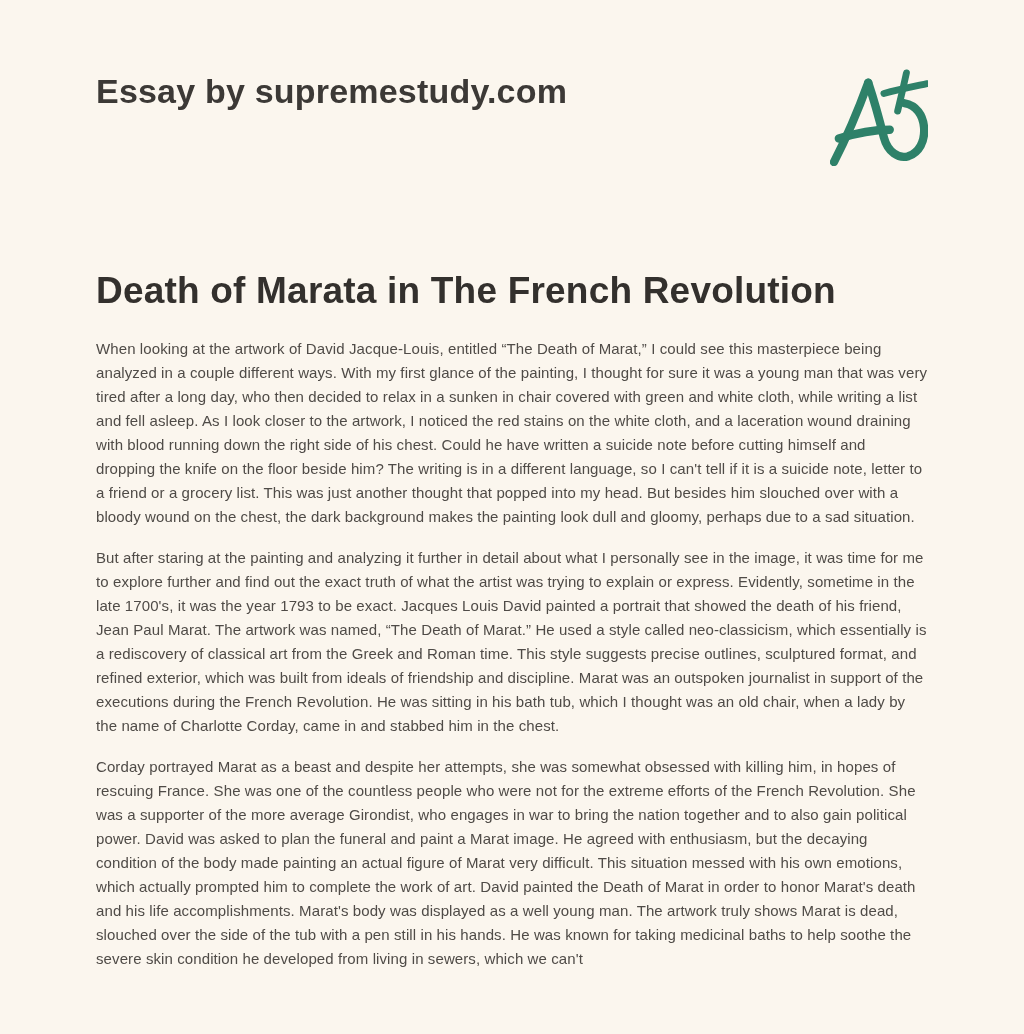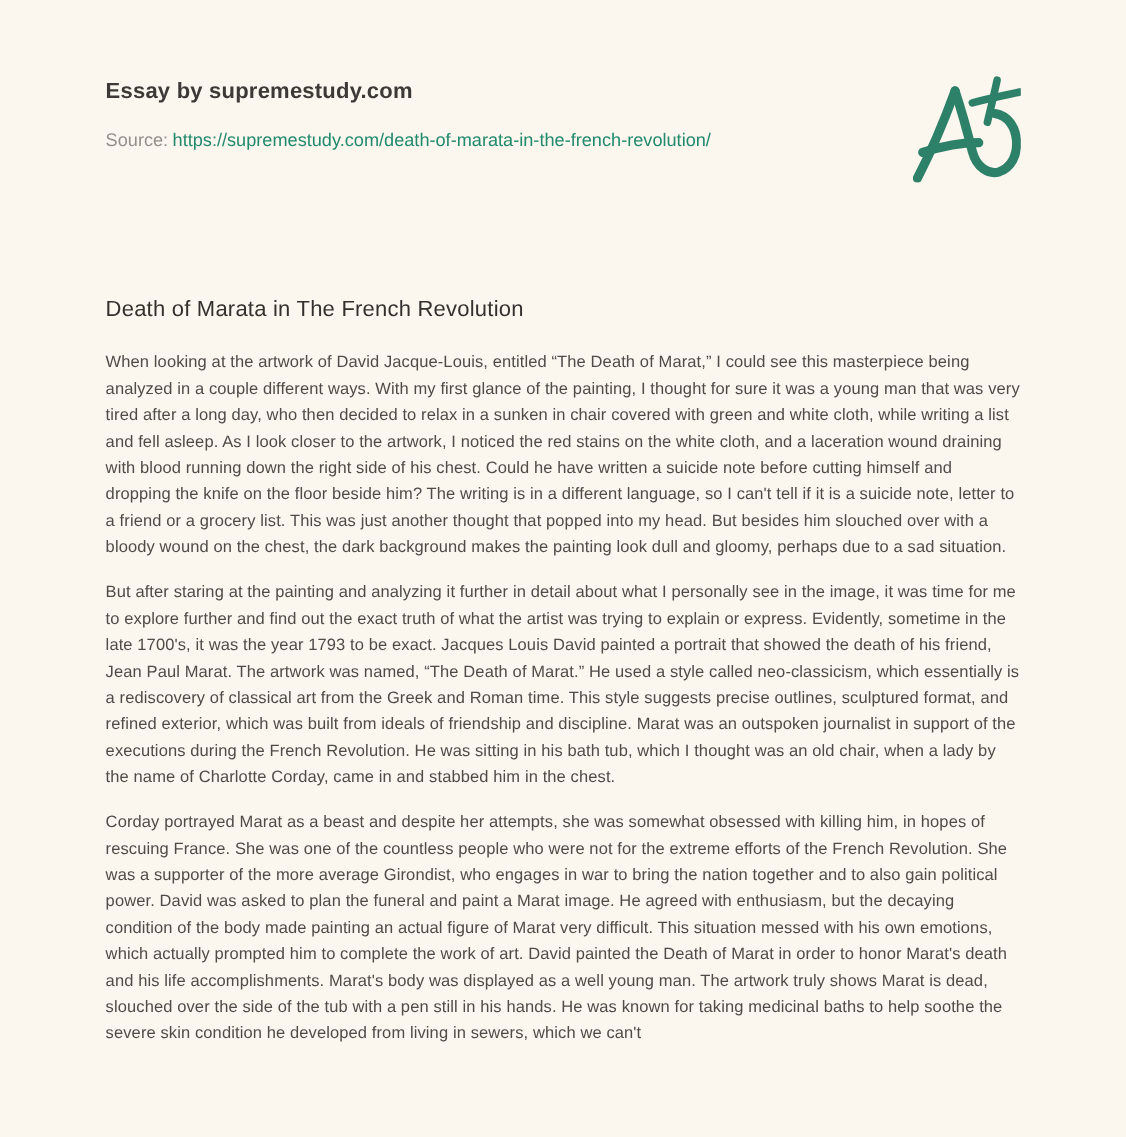--- a/index.html
+++ b/index.html
@@ -22,66 +22,63 @@
     width:832px;
     margin:0 auto;
     padding-top:68px;
   }
   .header{
     display:flex;
     justify-content:space-between;
     align-items:flex-start;
   }
   .byline{
-    font-size:20px;
+    font-size:34px;
     font-weight:700;
     color:#3c3936;
     letter-spacing:0.2px;
     margin:4px 0 24px 0;
   }
   .source{
     font-size:16.5px;
     color:var(--muted);
   }
   .source a{
     color:var(--link);
     text-decoration:none;
     margin-left:4px;
   }
   .logo{
     flex:0 0 auto;
     margin-top:-2px;
   }
   .logo svg{display:block;}
   .essay-title{
-    font-size:20px;
-    font-weight:400;
+    font-size:37px;
+    font-weight:700;
     color:var(--title);
     letter-spacing:0.2px;
     margin:104px 0 25px 0;
   }
   .essay-body p{
     font-size:15px;
     line-height:24px;
     color:var(--body-text);
     margin:0 0 17px 0;
     letter-spacing:0.1px;
   }
 </style>
 </head>
 <body>
 
 <div class="page">
 
   <div class="header">
     <div class="header-left">
       <h1 class="byline">Essay by supremestudy.com</h1>
-      <div class="source">
-        <span>Source:</span><a href="#">https://supremestudy.com/death-of-marata-in-the-french-revolution/</a>
-      </div>
     </div>
 
     <div class="logo">
       <svg width="98" height="100" viewBox="0 0 100 100" fill="none" xmlns="http://www.w3.org/2000/svg">
         <g stroke="#2e8169" stroke-linecap="round" stroke-linejoin="round" fill="none">
 
           <path d="M39 16 C 31 38, 17 72, 4 97" stroke-width="8.5"></path>
 
           <path d="M39 16 C 45 34, 51 56, 55 72 C 59 87, 70 94, 80 91 C 91 87, 97 76, 96 62 C 95 49, 88 39, 76 37" stroke-width="8.5"></path>
 

